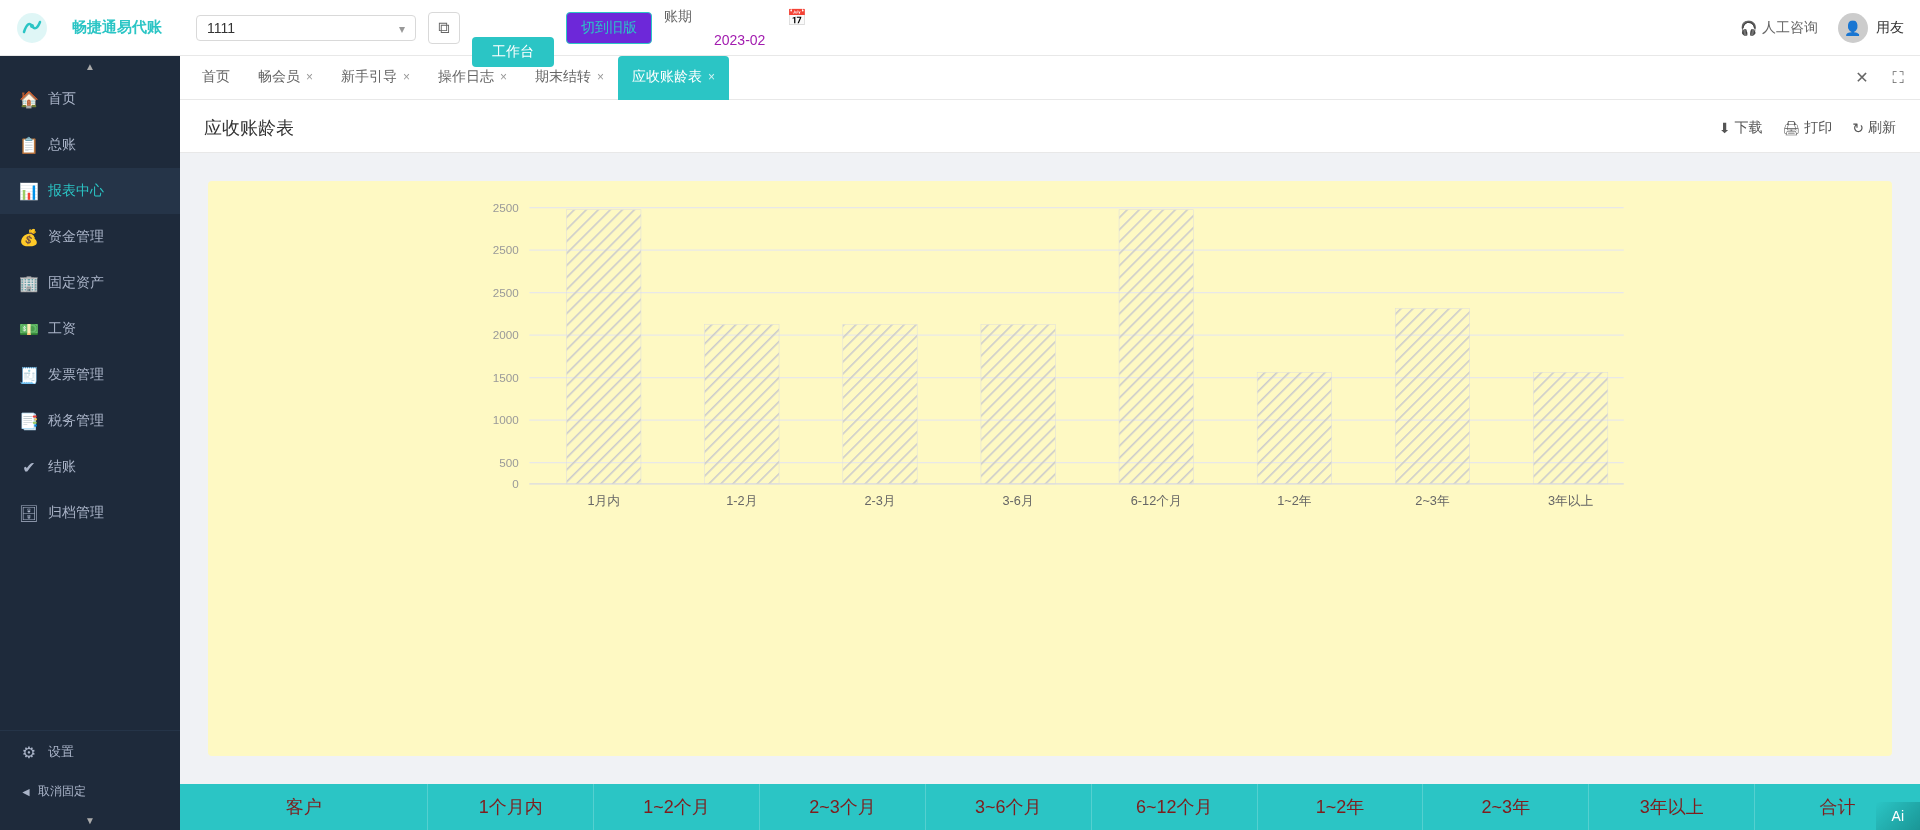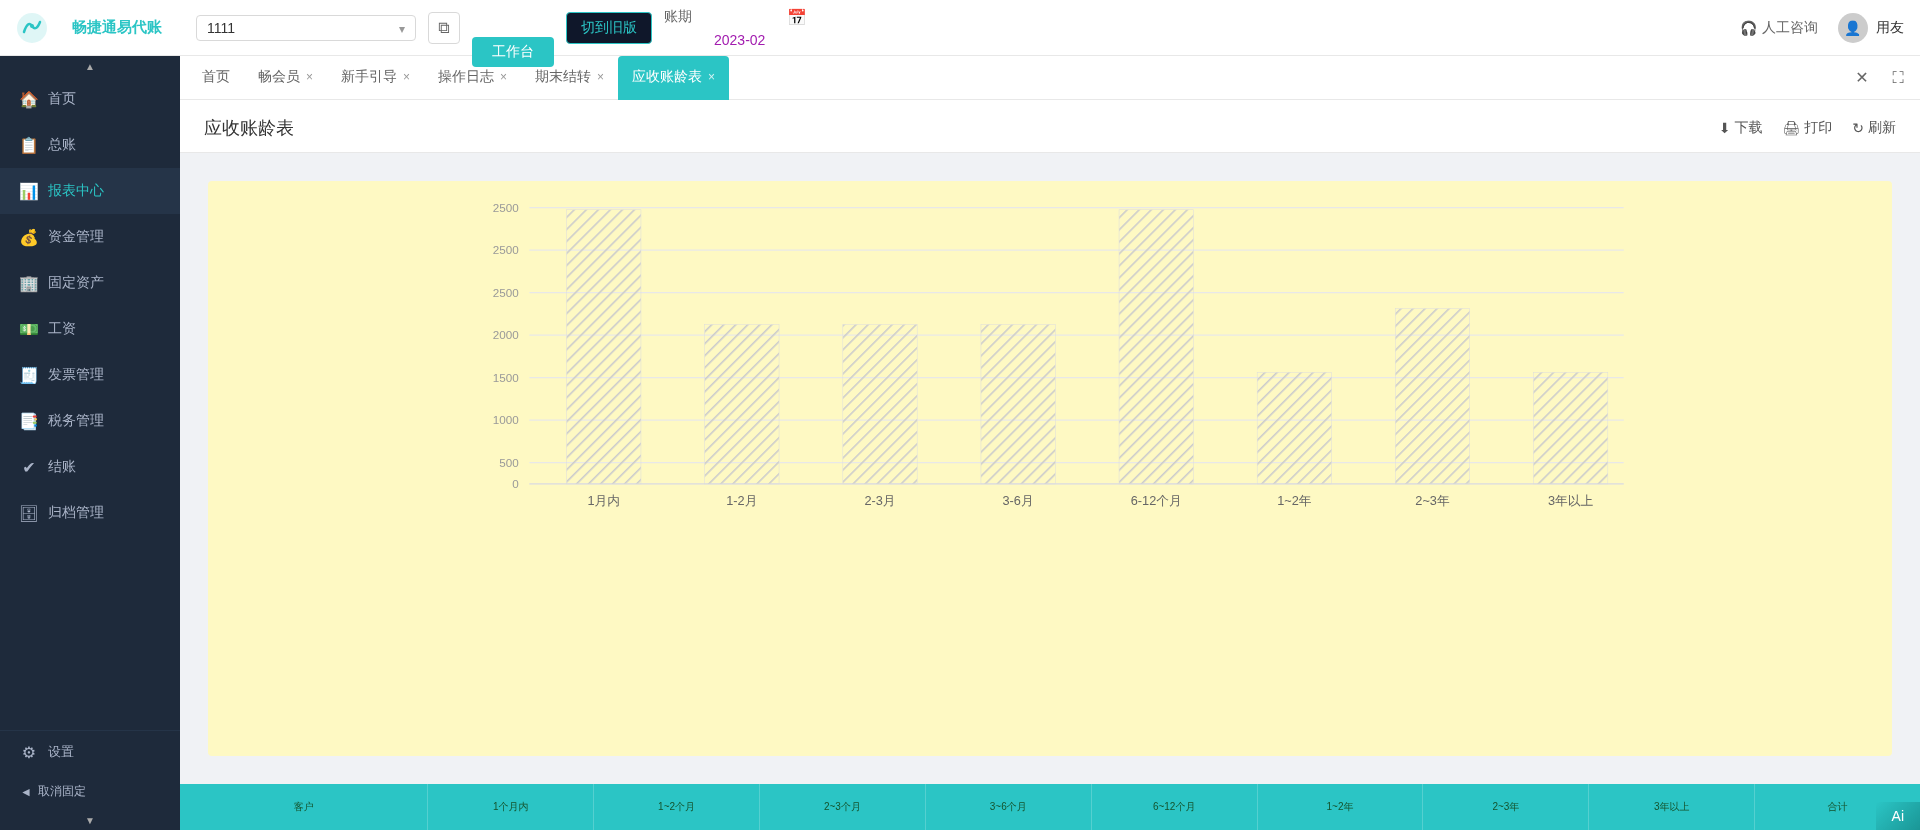--- a/index.html
+++ b/index.html
@@ -70,21 +70,21 @@
       border: none;
       border-radius: 4px;
       padding: 6px 20px;
       cursor: pointer;
       font-size: 14px;
       margin-top: 48px;
     }
     .switch-btn {
       border: 1px solid #2bc5c5;
       color: #2bc5c5;
-      background: #0f172a;
+      background: #6d28d9;
       border-radius: 4px;
       padding: 6px 14px;
       cursor: pointer;
       font-size: 14px;
     }
     .period-area {
       display: flex;
       align-items: flex-start;
       gap: 22px;
       color: #333;
@@ -327,22 +327,22 @@
       height: 46px;
       flex-shrink: 0;
       position: sticky;
       bottom: 0;
     }
     .table-header-cell {
       flex: 1;
       display: flex;
       align-items: center;
       justify-content: center;
-      color: #14532d;
-      font-size: 10px;
+      color: #7f1d1d;
+      font-size: 18px;
       border-right: 1px solid rgba(255,255,255,0.2);
       height: 100%;
     }
     .table-header-cell:last-child { border-right: none; }
     .table-header-cell.wide { flex: 1.5; }
 
     
     .ai-badge {
       position: fixed;
       bottom: 0;

